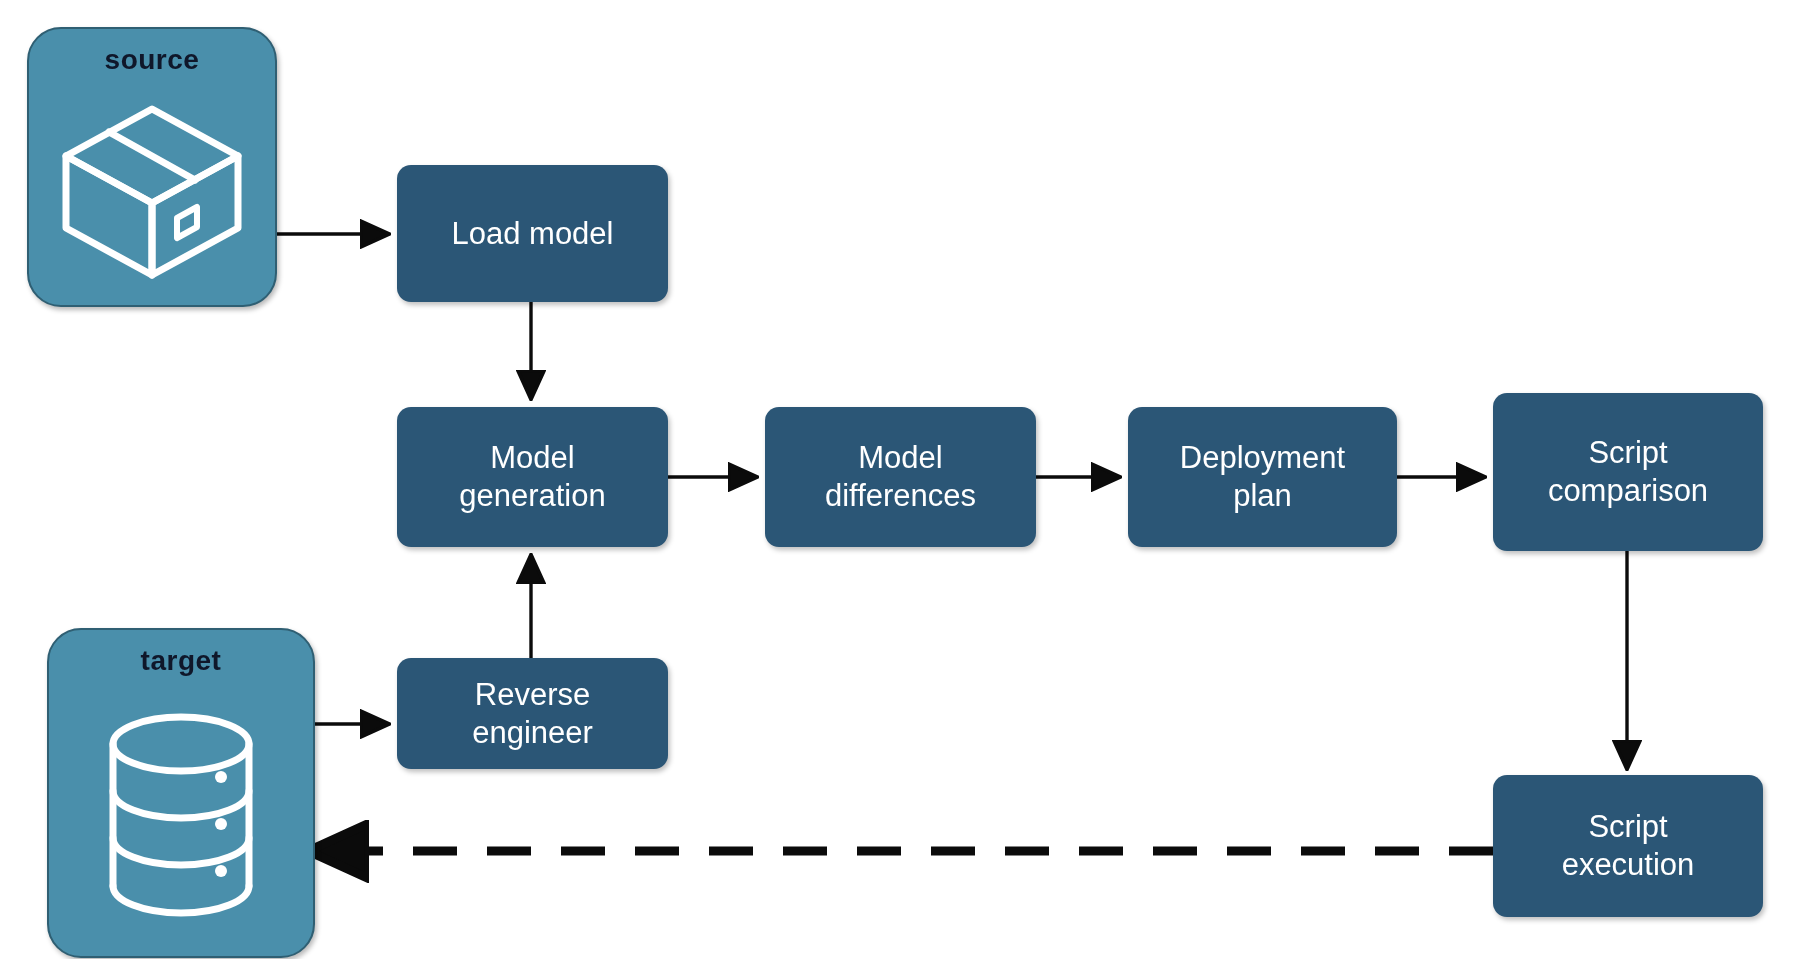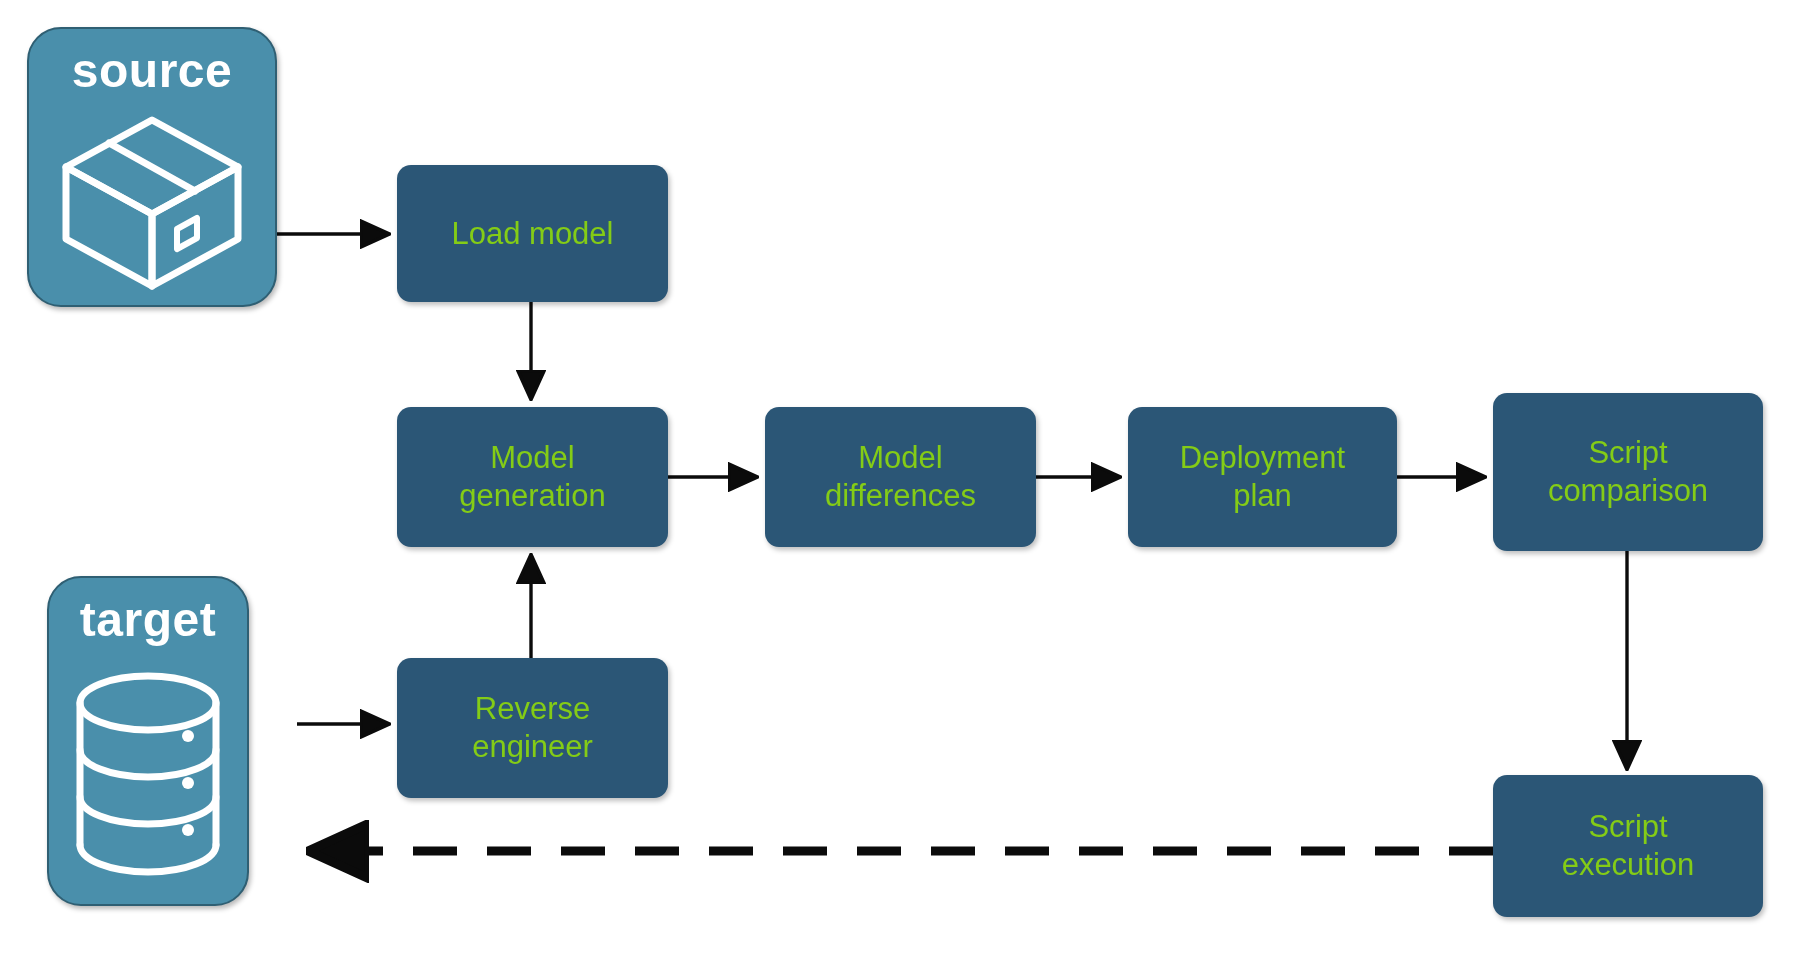--- a/index.html
+++ b/index.html
@@ -22,23 +22,23 @@
     background: #4a8fab;
     border: 2px solid #2f5f73;
     border-radius: 34px;
     box-sizing: border-box;
     display: flex;
     flex-direction: column;
     align-items: center;
     box-shadow: 2px 3px 5px rgba(0,0,0,0.28);
   }
   .endpoint-label {
-    color: #ffffff;
+    color: #0f172a;
     font-weight: bold;
-    font-size: 48px;
+    font-size: 28px;
     letter-spacing: 0.5px;
     margin-top: 16px;
     line-height: 1.1;
     user-select: none;
   }
   .endpoint-icon {
     flex: 1 1 auto;
     display: flex;
     align-items: center;
     justify-content: center;
@@ -46,21 +46,21 @@
   }
   .process-node {
     position: absolute;
     background: #2b5676;
     border-radius: 14px;
     box-sizing: border-box;
     display: flex;
     align-items: center;
     justify-content: center;
     text-align: center;
-    color: #84cc16;
+    color: #ffffff;
     font-size: 31px;
     line-height: 1.22;
     padding: 6px 10px;
     box-shadow: 2px 3px 5px rgba(0,0,0,0.25);
     user-select: none;
   }
   .connector {
     position: absolute;
     overflow: visible;
   }
@@ -132,21 +132,21 @@
 
         <path d="M181 55 L181 127 L95 174 L95 102 Z"></path>
 
         <path d="M52 31 L138 79"></path>
 
         <path d="M120 117 L140 106 L140 126 L120 137 Z" stroke-width="6"></path>
       </svg>
     </div>
   </div>
 
-  <div class="endpoint-node" style="left:47px;top:576px;width:202px;height:330px;">
+  <div class="endpoint-node" style="left:47px;top:628px;width:268px;height:330px;">
     <div class="endpoint-label">target</div>
     <div class="endpoint-icon">
       <svg width="160" height="210" viewBox="0 0 160 210" fill="none" stroke="#ffffff" stroke-width="7" stroke-linejoin="round" stroke-linecap="round">
         <ellipse cx="80" cy="33" rx="68" ry="27"></ellipse>
         <path d="M12 33 L12 175"></path>
         <path d="M148 33 L148 175"></path>
         <path d="M148 175 A68 27 0 0 1 12 175"></path>
         <path d="M12 80 A68 27 0 0 0 148 80"></path>
         <path d="M12 127 A68 27 0 0 0 148 127"></path>
         <circle cx="120" cy="66" r="6" fill="#ffffff" stroke="none"></circle>
@@ -181,21 +181,21 @@
     </span>
   </div>
 
   <div class="process-node" style="left:1493px;top:393px;width:270px;height:158px;">
     <span>
       <span>Script</span><br>
       <span>comparison</span>
     </span>
   </div>
 
-  <div class="process-node" style="left:397px;top:658px;width:271px;height:140px;">
+  <div class="process-node" style="left:397px;top:658px;width:271px;height:111px;">
     <span>
       <span>Reverse</span><br>
       <span>engineer</span>
     </span>
   </div>
 
   <div class="process-node" style="left:1493px;top:775px;width:270px;height:142px;">
     <span>
       <span>Script</span><br>
       <span>execution</span>

